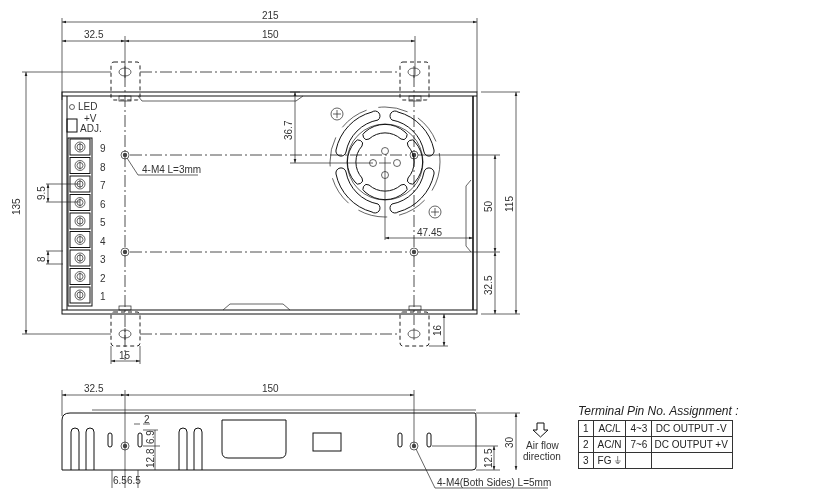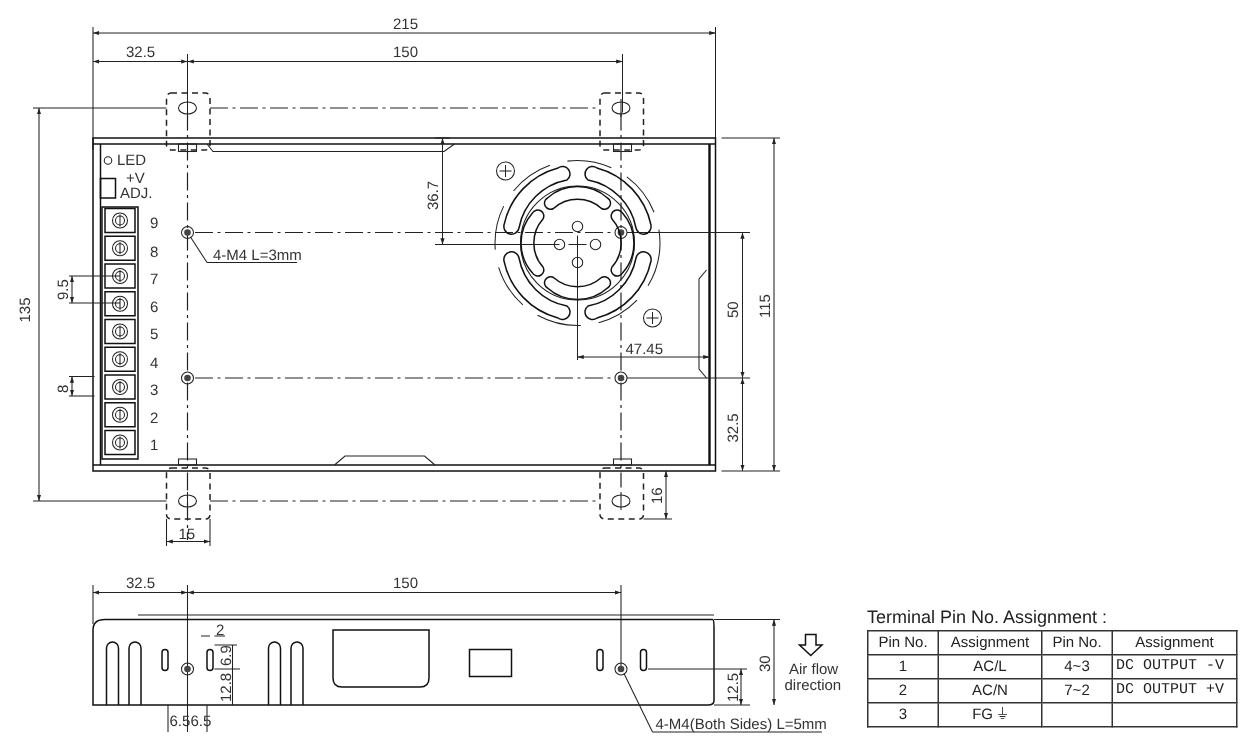--- a/index.html
+++ b/index.html
@@ -10,24 +10,24 @@
   .dim { font-size: 10px; }
   .lbl { font-size: 10px; }
   .pin { font-size: 10px; }
   .ln { stroke: #111; stroke-width: 1; fill: none; }
   .thin { stroke: #222; stroke-width: 0.7; fill: none; }
   .dash { stroke: #222; stroke-width: 1; fill: none; stroke-dasharray: 4 3; }
   .center { stroke: #222; stroke-width: 0.8; fill: none; stroke-dasharray: 12 3 2 3; }
   .bold { stroke: #111; stroke-width: 1.6; fill: none; }
 
   .table-wrap { position: absolute; left: 578px; top: 404px; }
-  .table-title { font-size: 12px; color: #222; margin-bottom: 2px; white-space: nowrap; }
+  .table-title { font-size: 12px; color: #222; margin-bottom: 2px; white-space: nowrap; font-style: italic; }
   table.pins { border-collapse: collapse; font-size: 10px; color: #222; }
   table.pins td, table.pins th { border: 1px solid #333; padding: 1px 4px; text-align: center; font-weight: normal; height: 13px; white-space: nowrap; }
-  table.pins td.left { text-align: left; padding-left: 2px; font-family: Liberation Mono, monospace; }
+  table.pins td.left { text-align: center; padding-left: 2px; }
 </style>
 </head>
 <body>
 
 <svg width="834" height="501" viewBox="0 0 834 501">
   <defs>
     <marker id="arr" viewBox="0 0 6 6" refX="6" refY="3" markerWidth="6" markerHeight="6" orient="auto-start-reverse">
       <path d="M0,1 L6,3 L0,5 z" fill="#222"></path>
     </marker>
   </defs>
@@ -299,36 +299,30 @@
     <line class="thin" x1="416" y1="449" x2="435" y2="488"></line>
     <line class="thin" x1="435" y1="488" x2="548" y2="488"></line>
     <text class="t lbl" x="437" y="486">4-M4(Both Sides) L=5mm</text>
   </g>
 </svg>
 
 <div class="table-wrap">
   <div class="table-title">Terminal Pin No. Assignment :</div>
   <table class="pins">
     <tbody>
-        <tr>
-      <th style="width:38px">Pin No.</th>
-      <th style="width:60px">Assignment</th>
-      <th style="width:38px">Pin No.</th>
-      <th style="width:74px">Assignment</th>
-    </tr>
     <tr>
       <td>1</td>
       <td>AC/L</td>
       <td>4~3</td>
       <td class="left">DC OUTPUT -V</td>
     </tr>
     <tr>
       <td>2</td>
       <td>AC/N</td>
-      <td>7~2</td>
+      <td>7~6</td>
       <td class="left">DC OUTPUT +V</td>
     </tr>
     <tr>
       <td>3</td>
       <td>FG ⏚</td>
       <td></td>
       <td class="left"></td>
     </tr>
   </tbody>
     </table>

